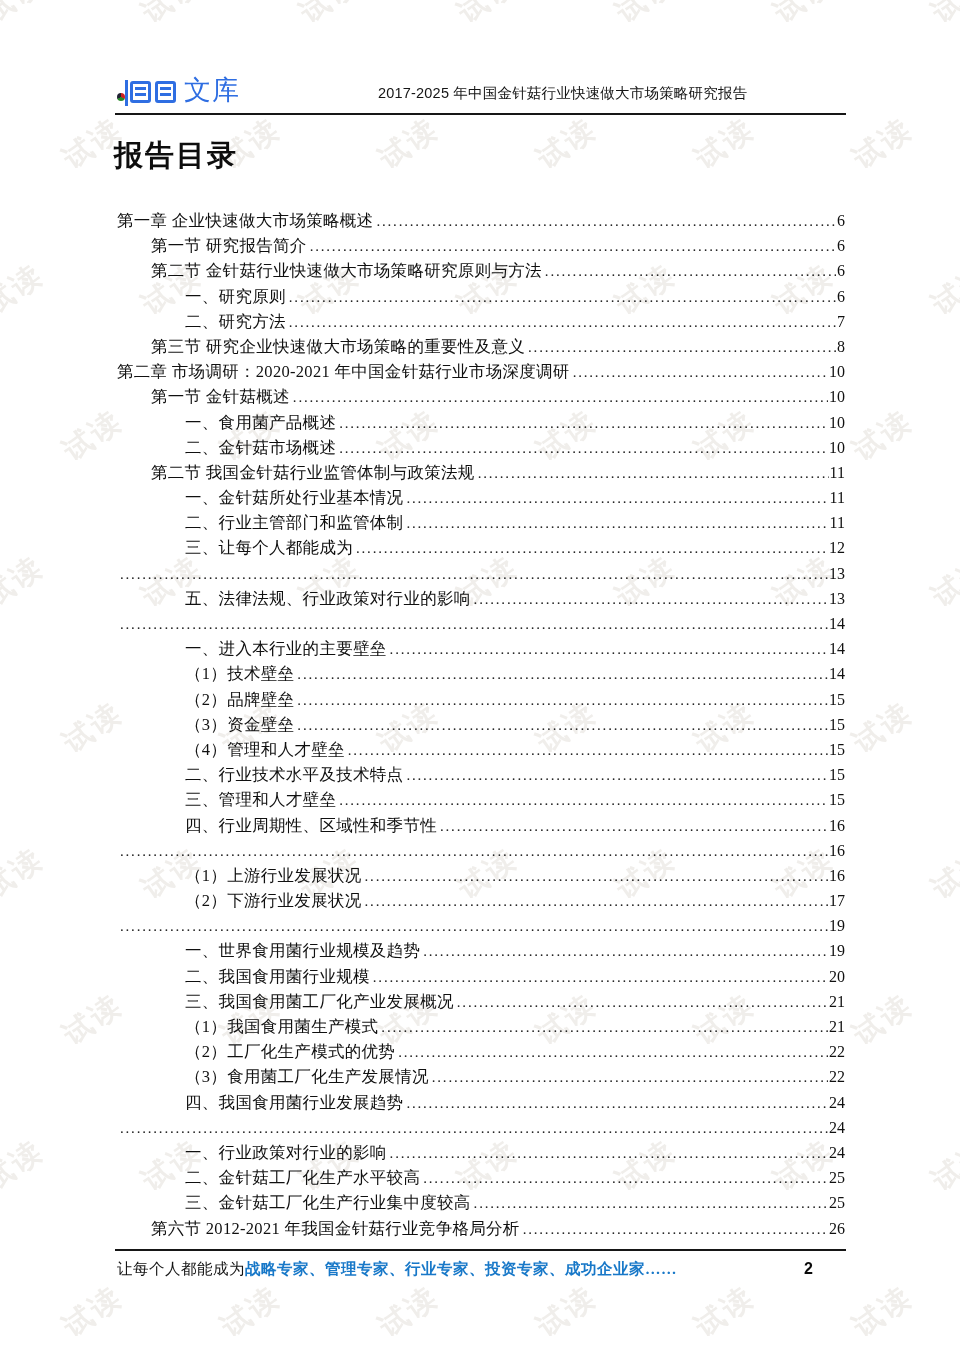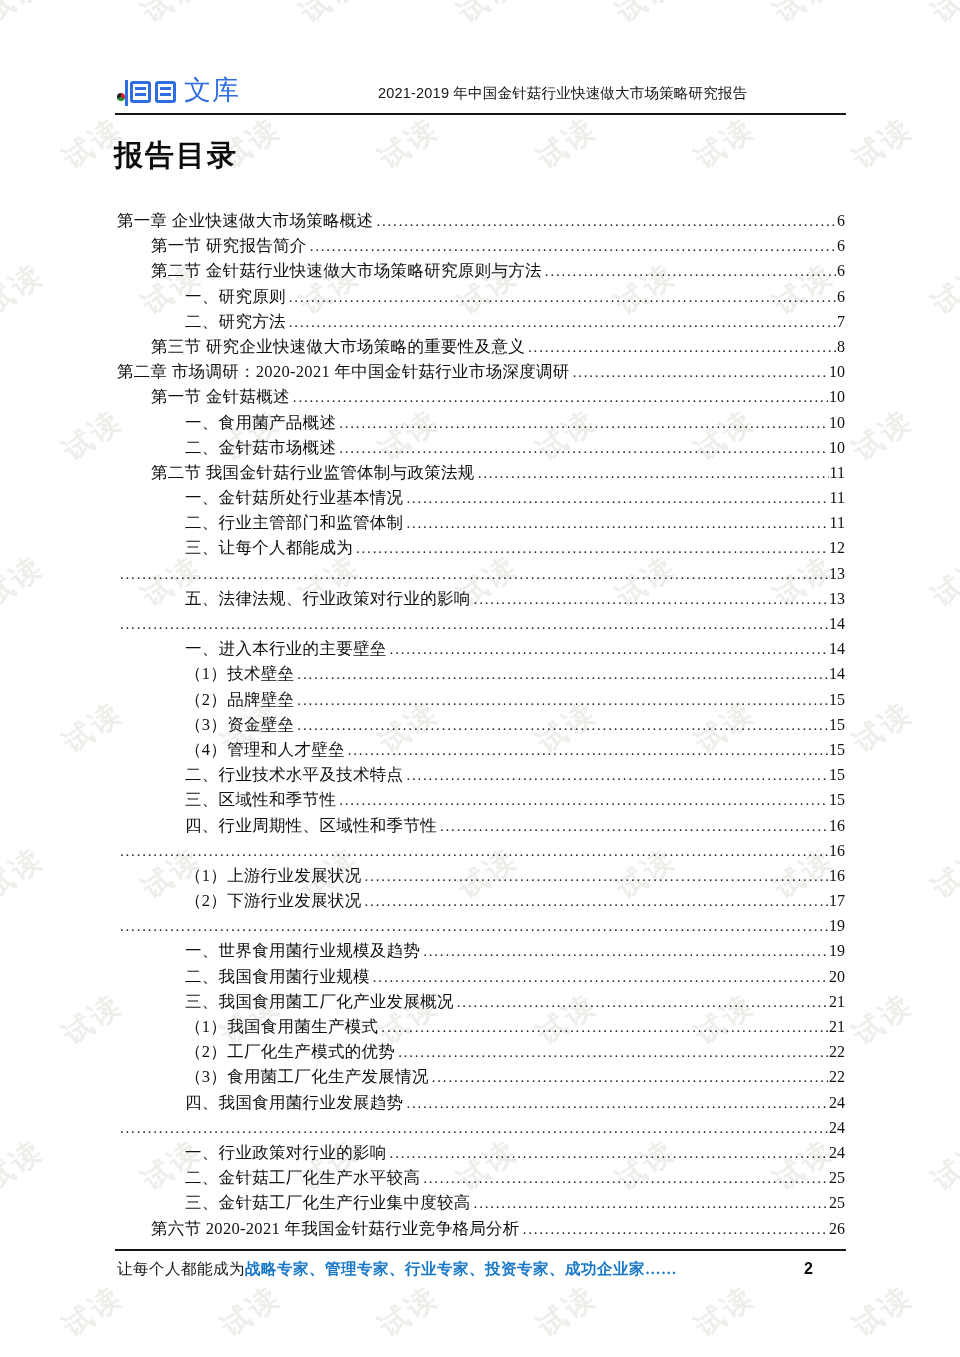--- a/index.html
+++ b/index.html
@@ -181,21 +181,21 @@
       <span class="logo-glyph g1">
           <span class="bar b1"></span>
           <span class="bar b2"></span>
         </span>
       <span class="logo-glyph g2">
           <span class="bar b1"></span>
           <span class="bar b2"></span>
         </span>
       <span class="logo-text">文库</span>
     </div>
-    <div class="doc-title">2021-2019 年中国金针菇行业快速做大市场策略研究报告</div>
+    <div class="doc-title">2017-2025 年中国金针菇行业快速做大市场策略研究报告</div>
   </div>
   <div class="header-rule"></div>
 
   <h1 class="page-title" style="margin:0;">报告目录</h1>
 
   <div class="toc">
       <div class="toc-row lvl0">
         <span class="toc-label">第一章 企业快速做大市场策略概述</span>
         <span class="toc-dots"></span>
         <span class="toc-page">6</span>
@@ -302,21 +302,21 @@
         <span class="toc-label">（4）管理和人才壁垒</span>
         <span class="toc-dots"></span>
         <span class="toc-page">15</span>
       </div>
       <div class="toc-row lvl2">
         <span class="toc-label">二、行业技术水平及技术特点</span>
         <span class="toc-dots"></span>
         <span class="toc-page">15</span>
       </div>
       <div class="toc-row lvl2">
-        <span class="toc-label">三、区域性和季节性</span>
+        <span class="toc-label">三、管理和人才壁垒</span>
         <span class="toc-dots"></span>
         <span class="toc-page">15</span>
       </div>
       <div class="toc-row lvl2">
         <span class="toc-label">四、行业周期性、区域性和季节性</span>
         <span class="toc-dots"></span>
         <span class="toc-page">16</span>
       </div>
       <div class="toc-row lvl2">
         <span class="toc-dots"></span>
@@ -384,21 +384,21 @@
         <span class="toc-label">二、金针菇工厂化生产水平较高</span>
         <span class="toc-dots"></span>
         <span class="toc-page">25</span>
       </div>
       <div class="toc-row lvl2">
         <span class="toc-label">三、金针菇工厂化生产行业集中度较高</span>
         <span class="toc-dots"></span>
         <span class="toc-page">25</span>
       </div>
       <div class="toc-row lvl1">
-        <span class="toc-label">第六节 2020-2021 年我国金针菇行业竞争格局分析</span>
+        <span class="toc-label">第六节 2012-2021 年我国金针菇行业竞争格局分析</span>
         <span class="toc-dots"></span>
         <span class="toc-page">26</span>
       </div>
     </div>
 
   <div class="footer-rule"></div>
   <div class="footer">
     <div class="slogan">
       <span class="prefix">让每个人都能成为</span><span class="highlight">战略专家、管理专家、行业专家、投资专家、成功企业家……</span>
     </div>

